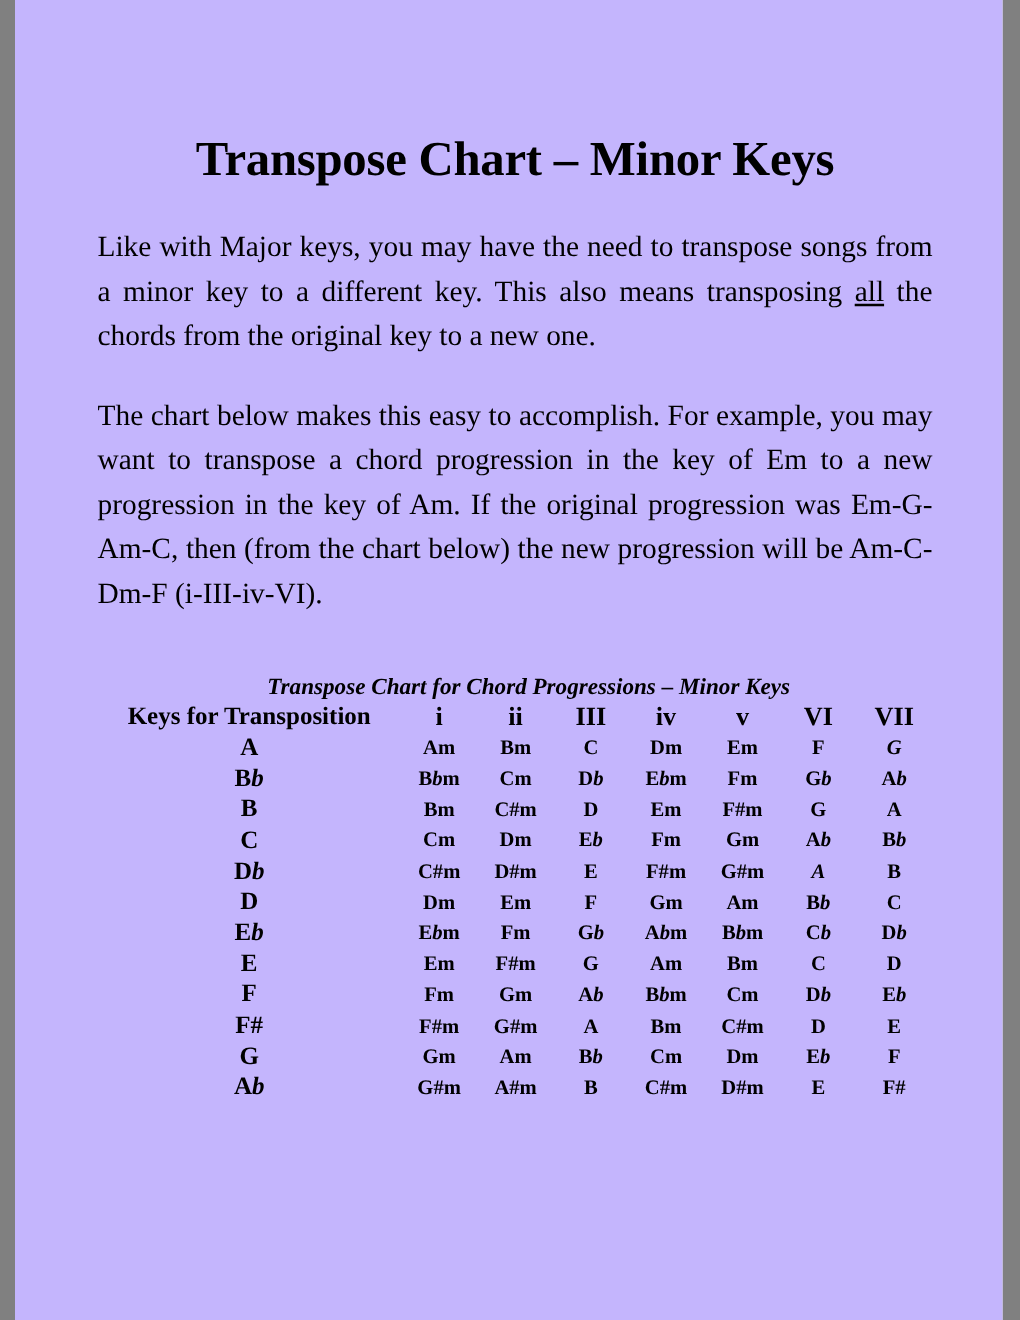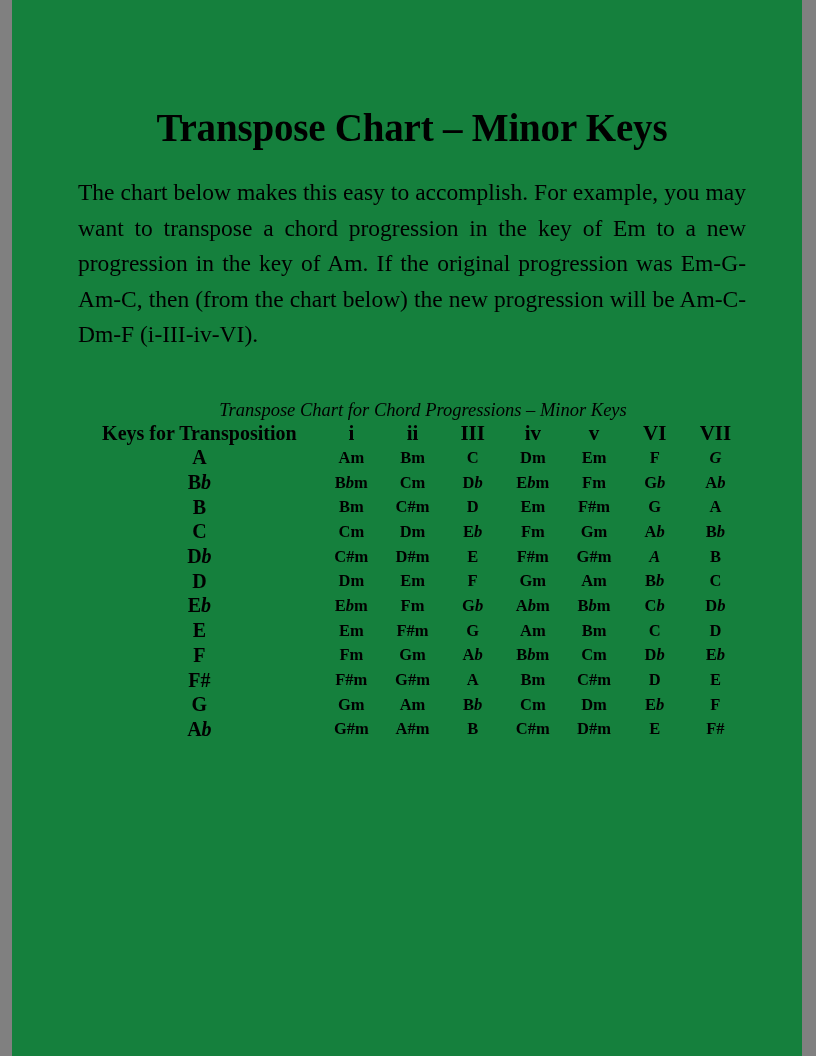--- a/index.html
+++ b/index.html
@@ -26,21 +26,21 @@
   }
   .page-edge.left  { left: 0; }
   .page-edge.right { right: 0; width: 14px; }
 
   .page {
     position: absolute;
     left: 12px;
     right: 14px;
     top: 0;
     bottom: 0;
-    background: #15803d;
+    background: #c4b5fd;
   }
 
   .content {
     position: absolute;
     left: 66px;
     top: 0;
     width: 668px;
   }
 
   h1.doc-title {
@@ -65,21 +65,21 @@
   p.par-2 { margin-top: 28px; }
 
   u.underline-word { text-decoration: underline; }
 
   
   .chart-block {
     margin-top: 47px;
   }
   .chart-caption {
     font-size: 18.5px;
-    font-weight: normal;
+    font-weight: bold;
     font-style: italic;
     text-align: center;
     margin: 0 0 0 22px;
   }
 
   table.transpose-table {
     border-collapse: collapse;
     width: 668px;
     table-layout: fixed;
   }
@@ -135,20 +135,23 @@
 <body>
 
 <div class="page-edge left"></div>
 <div class="page-edge right"></div>
 
 <div class="page">
   <div class="content">
 
     <h1 class="doc-title">Transpose Chart – Minor Keys</h1>
 
+    <p class="body-par par-1">
+      <span>Like with Major keys, you may have the need to transpose songs from a minor key to a different key. This also means transposing </span><u class="underline-word">all</u><span> the chords from the original key to a new one.</span>
+    </p>
 
     <p class="body-par par-2">The chart below makes this easy to accomplish. For example, you may want to transpose a chord progression in the key of Em to a new progression in the key of Am. If the original progression was Em-G-Am-C, then (from the chart below) the new progression will be Am-C-Dm-F (i-III-iv-VI).</p>
 
     <div class="chart-block">
 
       <div class="chart-caption">Transpose Chart for Chord Progressions –  Minor Keys</div>
 
       <table class="transpose-table">
         <colgroup>
           <col class="c-keys">

